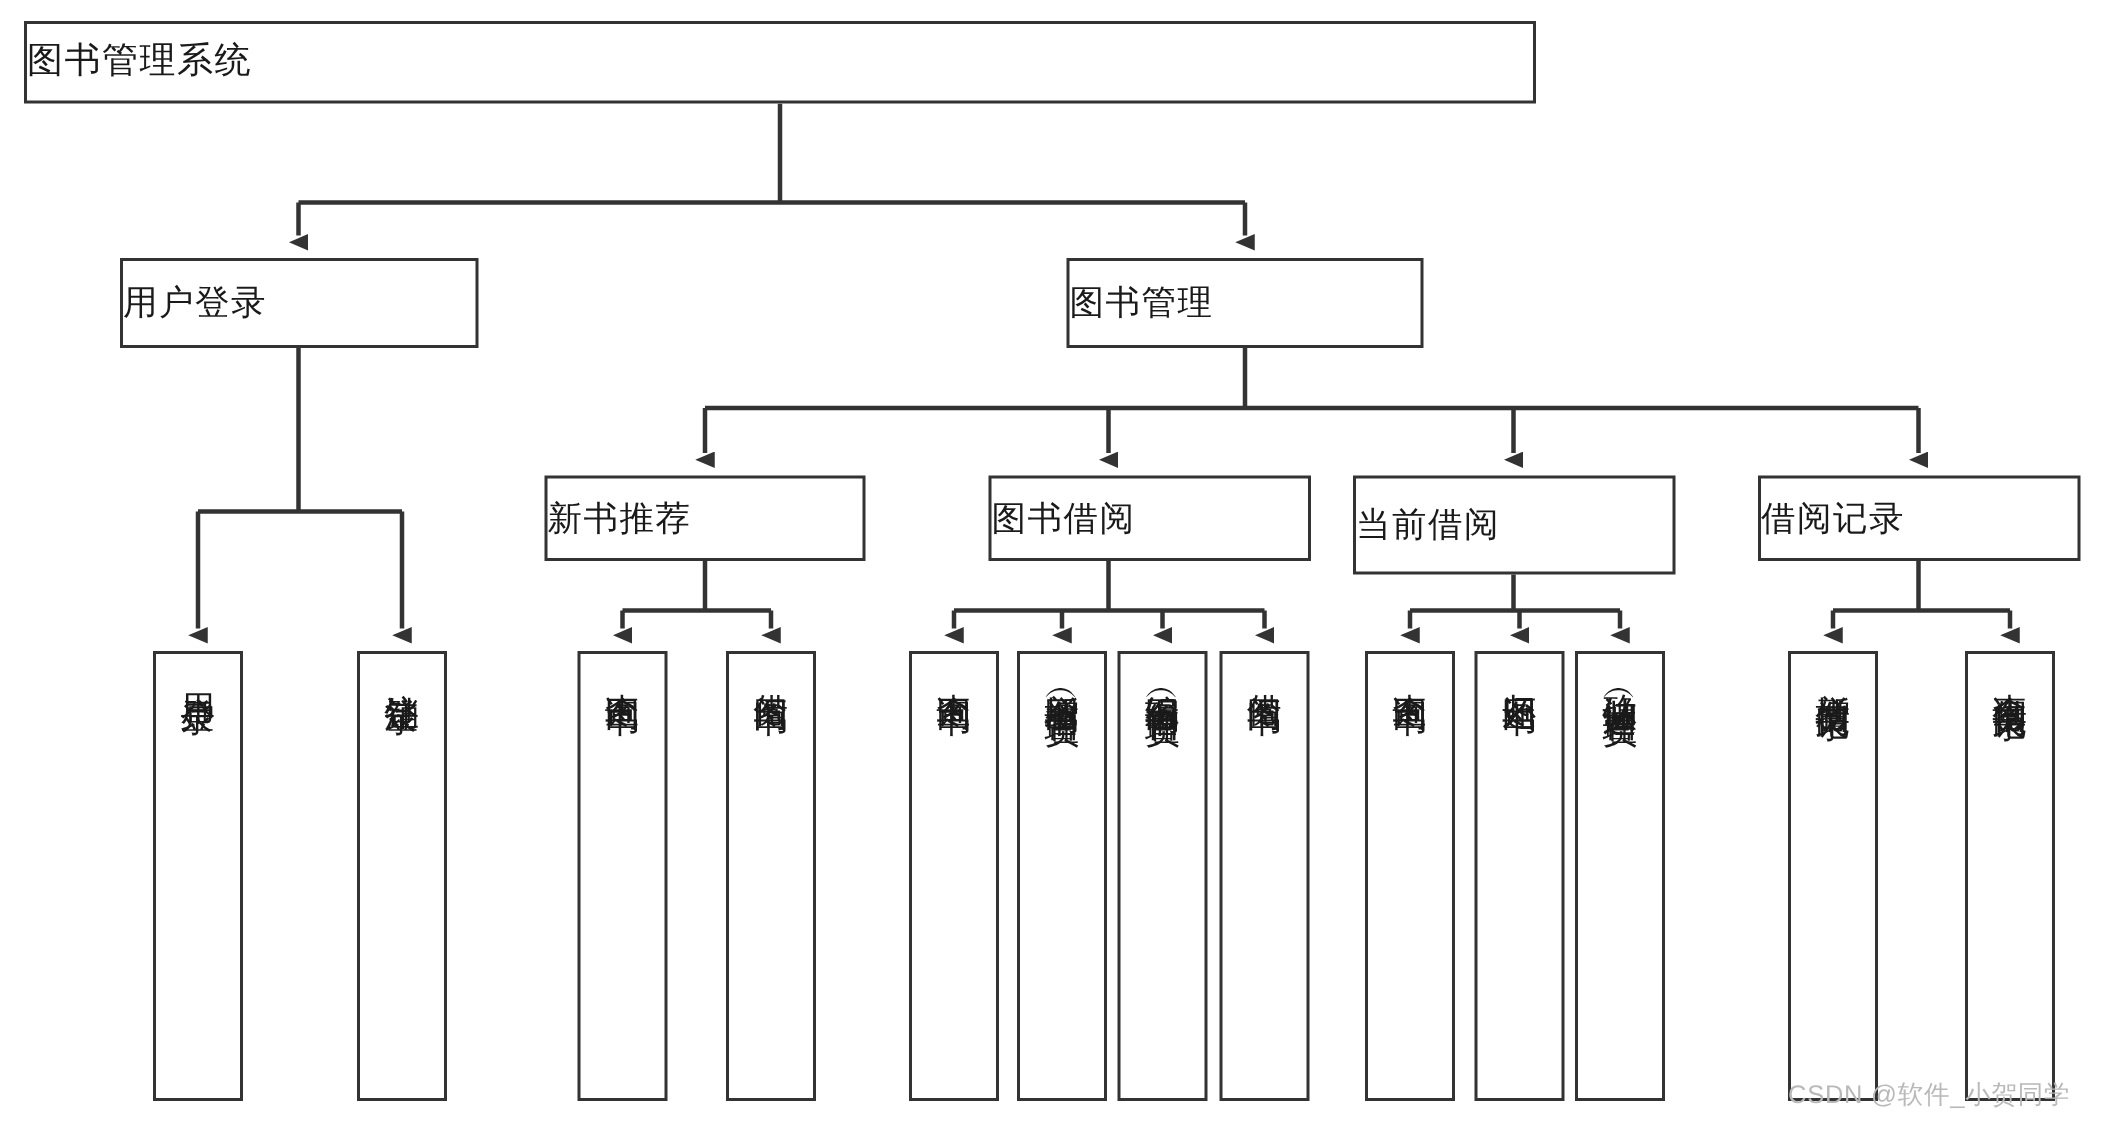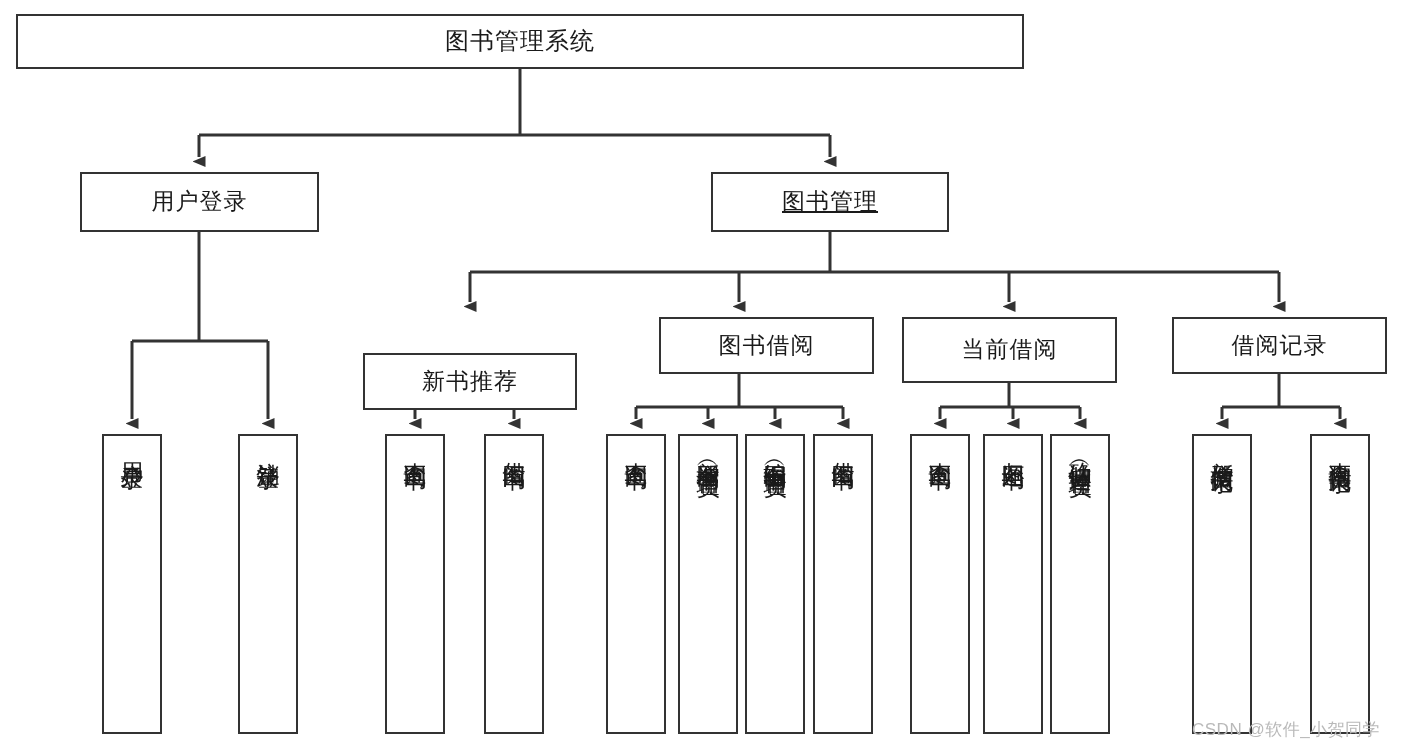--- a/index.html
+++ b/index.html
@@ -25,21 +25,21 @@
     height: 747px;
     pointer-events: none;
   }
   .node {
     position: absolute;
     box-sizing: border-box;
     border: 2px solid #333333;
     background: #ffffff;
     display: flex;
     align-items: center;
-    justify-content: center;
+    justify-content: flex-start;
     color: #1a1a1a;
   }
   .node-h {
     font-size: 23px;
     letter-spacing: 1px;
     line-height: 1.2;
     white-space: nowrap;
   }
   .node-root {
     font-size: 24px;
@@ -134,25 +134,25 @@
     </g>
   </svg>
 
   <div class="node node-h node-root" style="left:16px; top:14px; width:1008px; height:55px;">
     <span>图书管理系统</span>
   </div>
 
   <div class="node node-h" style="left:80px; top:172px; width:239px; height:60px;">
     <span>用户登录</span>
   </div>
-  <div class="node node-h" style="left:711px; top:172px; width:238px; height:60px;text-decoration:underline;">
+  <div class="node node-h" style="left:711px; top:172px; width:238px; height:60px;">
     <span>图书管理</span>
   </div>
 
-  <div class="node node-h" style="left:363px; top:317px; width:214px; height:57px;margin-top:36px;">
+  <div class="node node-h" style="left:363px; top:317px; width:214px; height:57px;">
     <span>新书推荐</span>
   </div>
   <div class="node node-h" style="left:659px; top:317px; width:215px; height:57px;">
     <span>图书借阅</span>
   </div>
   <div class="node node-h" style="left:902px; top:317px; width:215px; height:66px;">
     <span>当前借阅</span>
   </div>
   <div class="node node-h" style="left:1172px; top:317px; width:215px; height:57px;">
     <span>借阅记录</span>

